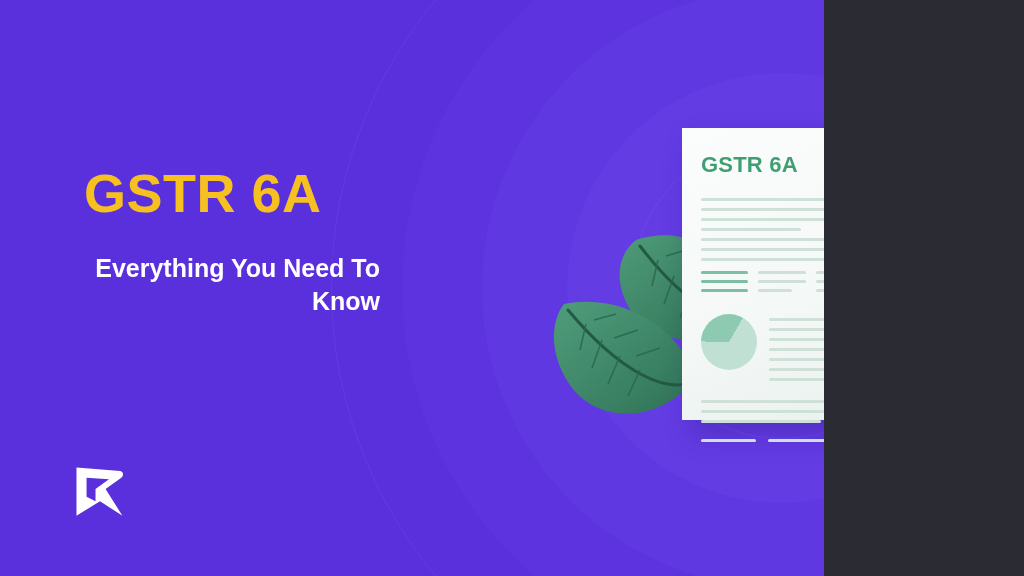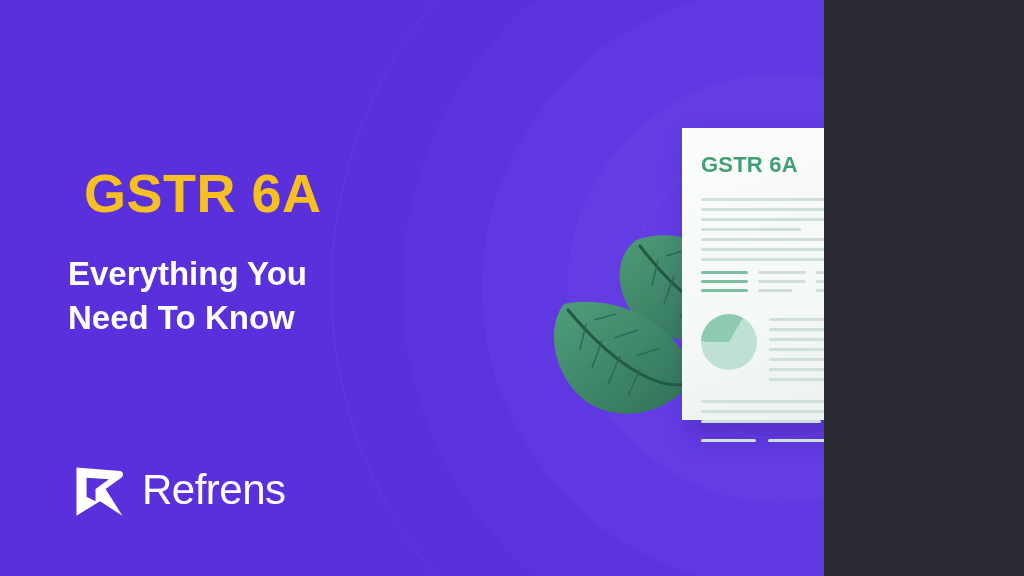--- a/index.html
+++ b/index.html
@@ -43,28 +43,29 @@
     font-size: 54px;
     font-weight: 700;
     letter-spacing: 0.5px;
     color: #f7c021;
     line-height: 1;
     margin: 0;
     white-space: nowrap;
   }
   .subhead {
     position: absolute;
-    left: 68px;
+    left: 90px;
     top: 252px;
     width: 290px;
-    font-size: 33px;
+    font-size: 25px;
     font-weight: 700;
     line-height: 1.32;
     color: #ffffff;
     margin: 0;
+    text-align: right;
   }
 
   
   .logo {
     position: absolute;
     left: 72px;
     top: 462px;
     display: flex;
     align-items: center;
     gap: 14px;
@@ -139,21 +140,20 @@
   </div>
 
   <h1 class="headline">GSTR 6A</h1>
   <h2 class="subhead">Everything You Need To Know</h2>
 
   <div class="logo">
     <svg class="logo-mark" viewBox="0 0 100 100">
       <path d="M8 10 L86 16 C92 17 93 24 88 28 L60 48 L90 96 L50 70 L8 96 Z" fill="#ffffff"></path>
       <path d="M26 28 L66 31 L42 48 L42 70 L26 62 Z" fill="#5930db"></path>
     </svg>
-    <span class="logo-word">Refrens</span>
   </div>
 
   <div class="illustration">
     <svg class="illo-svg" viewBox="0 0 484 440">
       <defs>
         <linearGradient id="lf1" x1="0" y1="0" x2="1" y2="1">
           <stop offset="0" stop-color="#4e9b79"></stop>
           <stop offset="1" stop-color="#2e6e53"></stop>
         </linearGradient>
         <linearGradient id="lf2" x1="0" y1="0" x2="1" y2="1">

